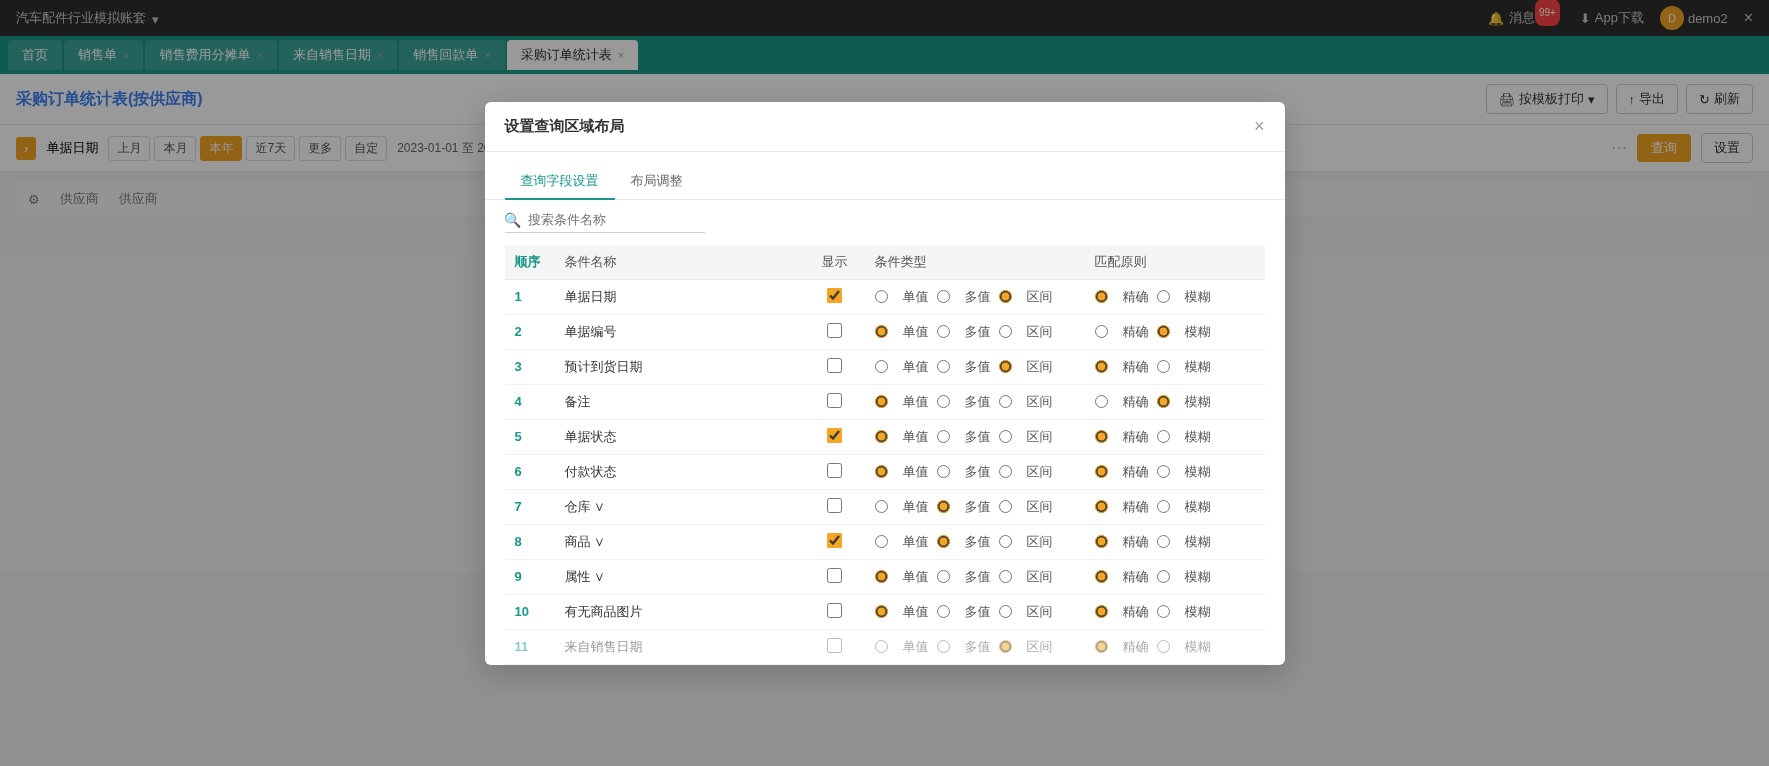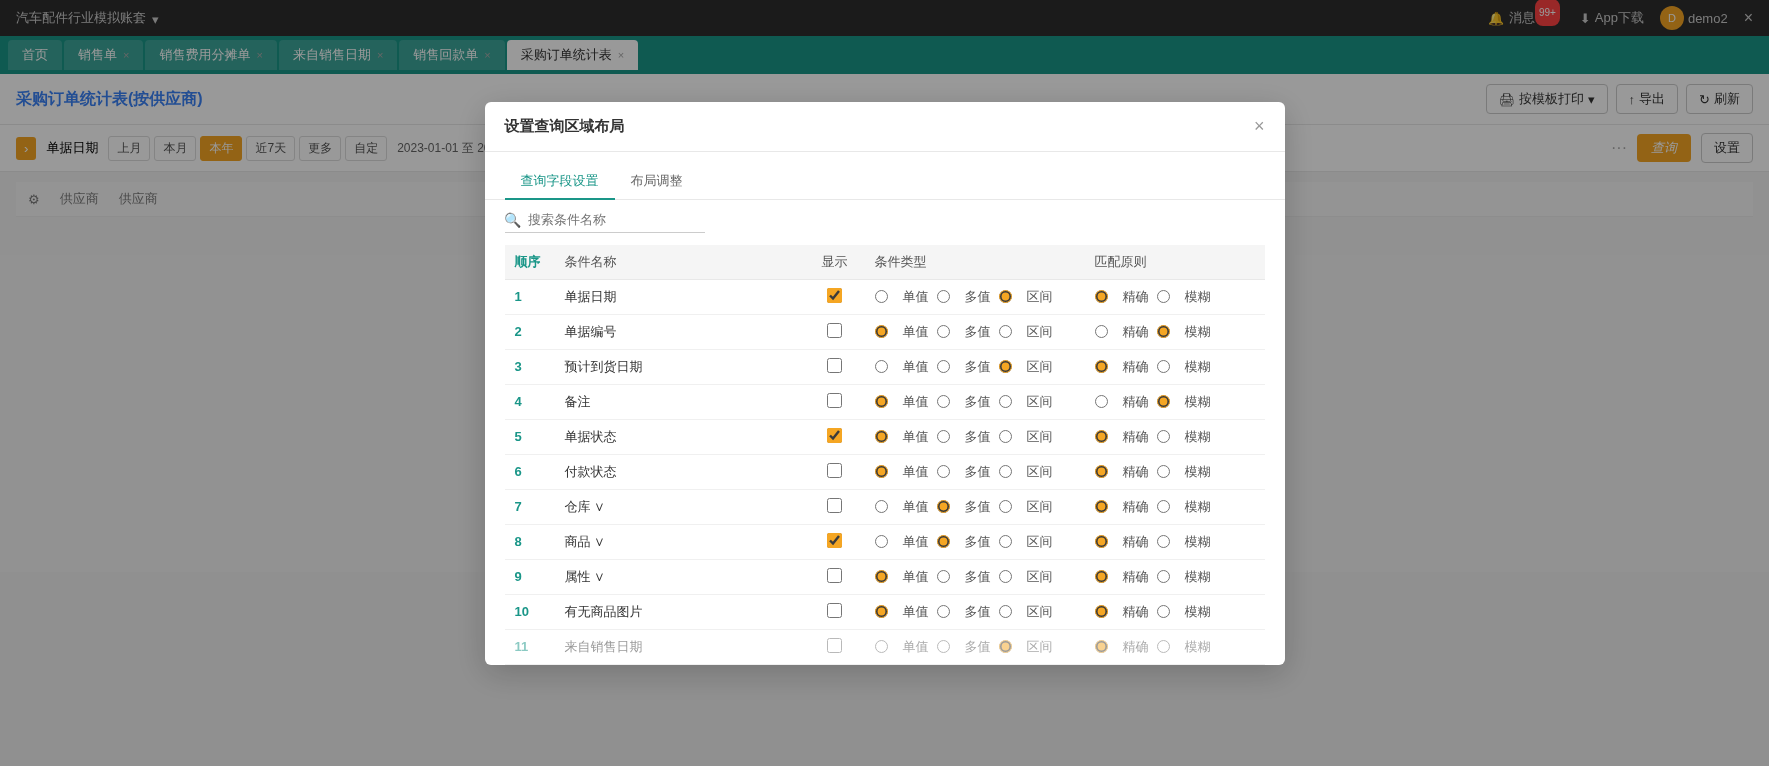--- a/index.html
+++ b/index.html
@@ -57,21 +57,21 @@
     }
     .page-title { font-size: 16px; font-weight: bold; color: #3b82f6; }
     .page-actions { display: flex; align-items: center; gap: 8px; }
     .btn-outline {
       border: 1px solid #ccc; background: white; padding: 5px 12px;
       border-radius: 4px; cursor: pointer; font-size: 13px; color: #333;
       display: flex; align-items: center; gap: 4px;
     }
     .btn-primary {
       background: #f5a623; color: white; border: none;
-      padding: 5px 14px; border-radius: 4px; cursor: pointer; font-size: 13px; font-style: italic;
+      padding: 5px 14px; border-radius: 4px; cursor: pointer; font-size: 13px;
     }
 
     
     .filter-bar {
       background: white;
       padding: 8px 16px;
       display: flex;
       align-items: center;
       gap: 10px;
       border-bottom: 1px solid #e8e8e8;

